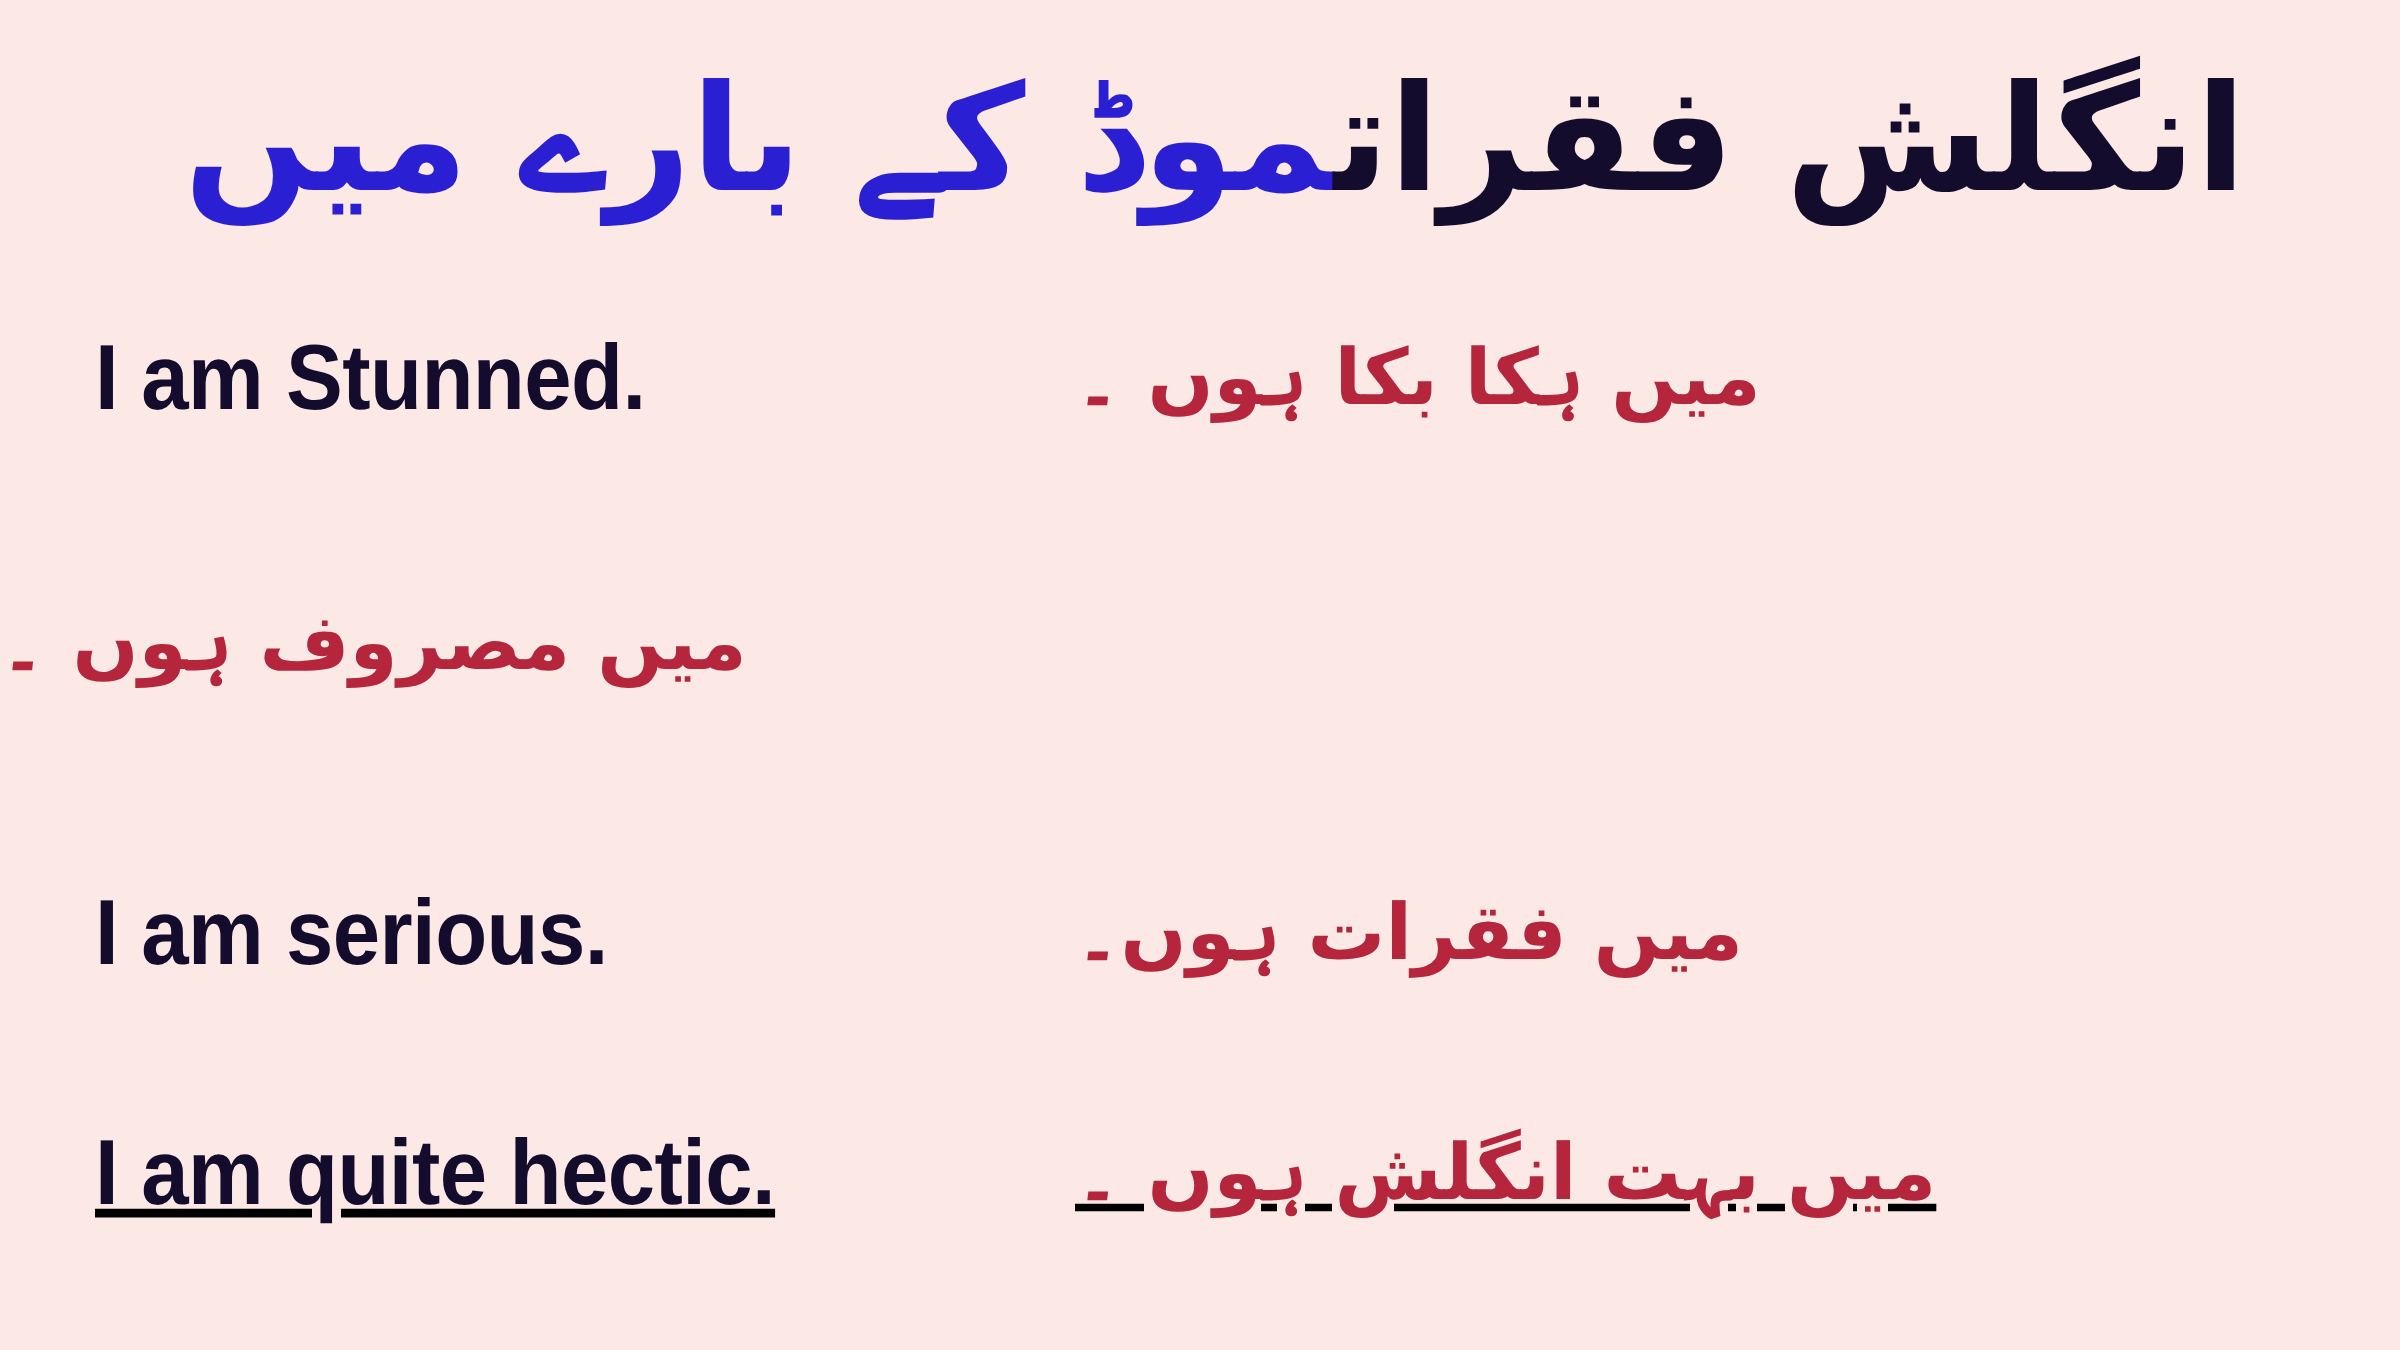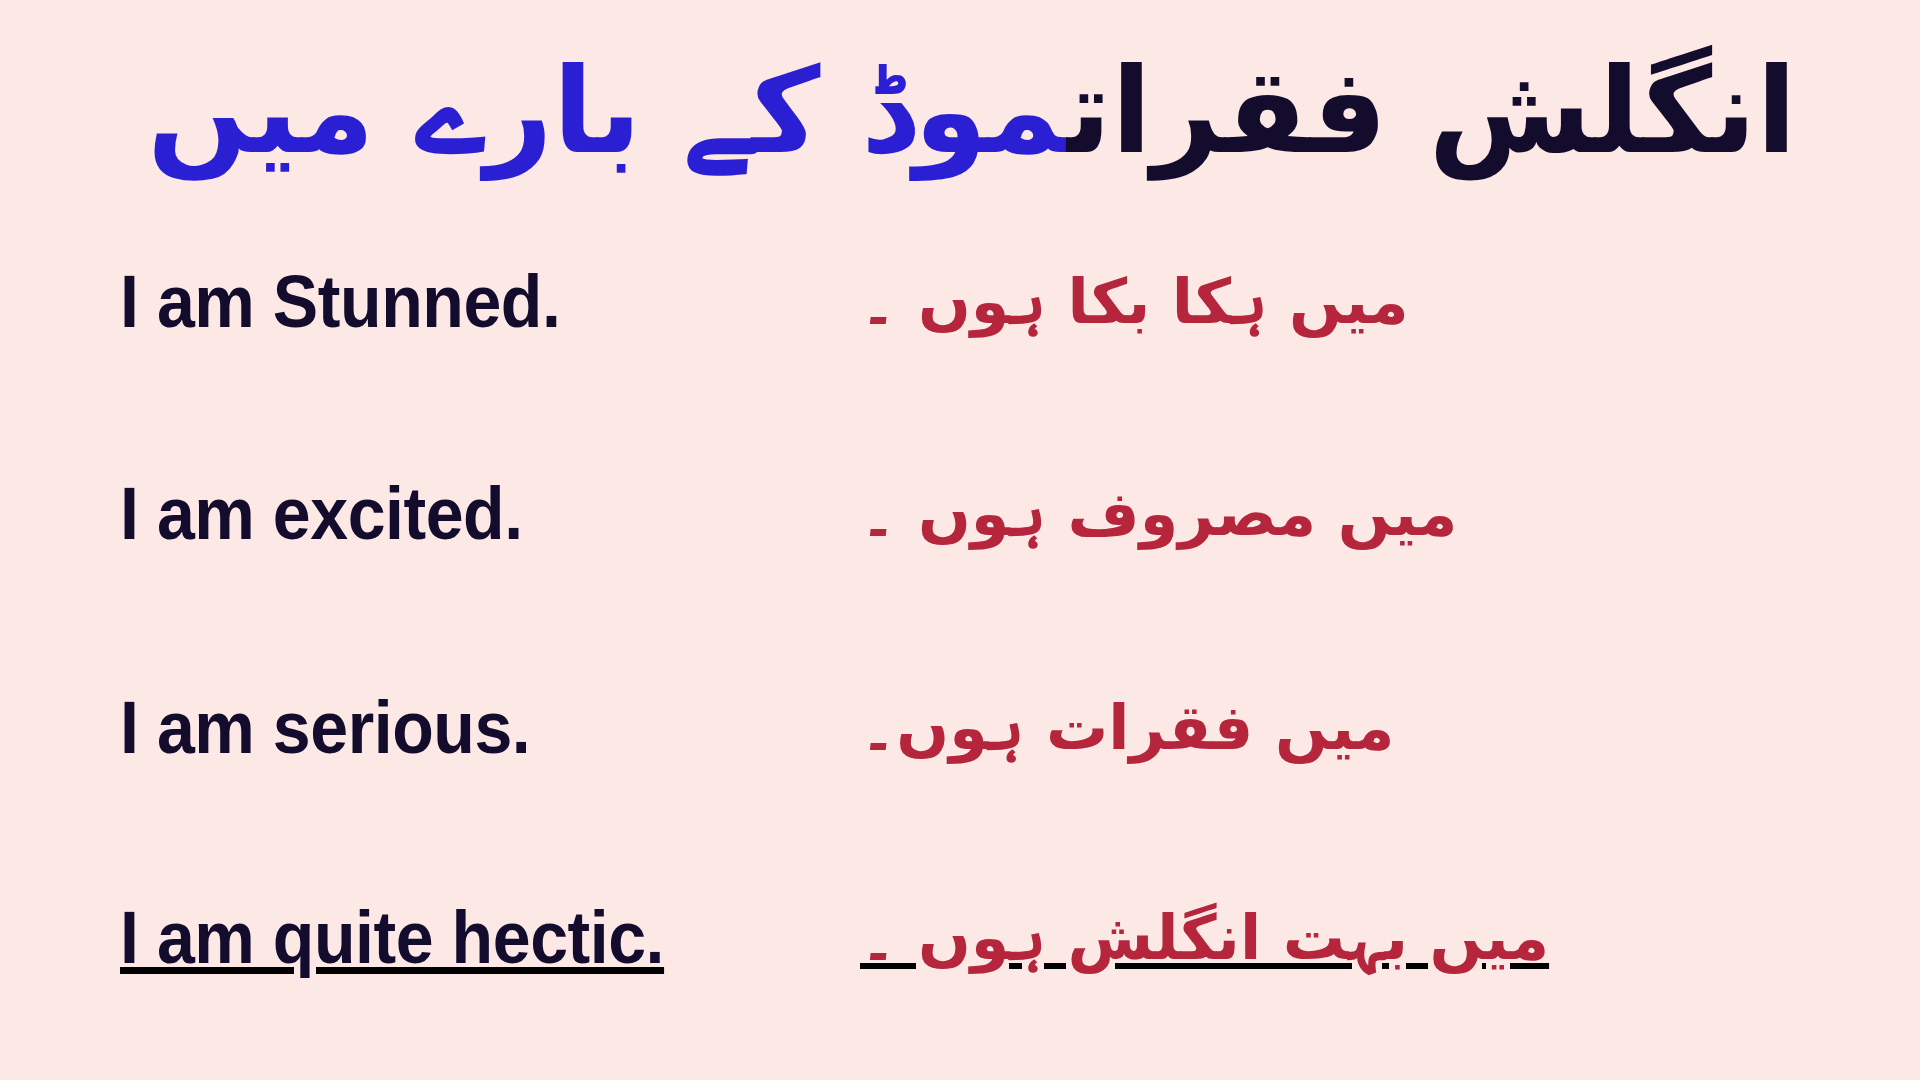--- a/index.html
+++ b/index.html
@@ -62,27 +62,27 @@
   .phrase-row {
     position: absolute;
     left: 0;
     width: 1920px;
     height: 175px;
     display: flex;
     align-items: center;
   }
   .row-0 { top: 6px; }
   .row-1 { top: 218px; }
-  .row-2 { top: 432px; }
+  .row-2 { top: 450px; }
   .row-3 { top: 642px; text-decoration: underline; }
 
   .english-cell {
     box-sizing: border-box;
     width: 860px;
-    padding-left: 120px;
+    padding-left: 76px;
     flex: 0 0 860px;
     display: flex;
     align-items: center;
   }
   .english-text {
     font-family: "Liberation Sans Narrow", "Liberation Sans", sans-serif;
     font-size: 74px;
     font-weight: 700;
     color: #130c2d;
     letter-spacing: -0.5px;
@@ -126,23 +126,20 @@
     <div class="phrase-row row-0">
       <div class="english-cell">
         <span class="english-text">I am Stunned.</span>
       </div>
       <div class="urdu-cell">
         <span class="urdu-text">میں ہکا بکا ہوں ۔</span>
       </div>
     </div>
 
     <div class="phrase-row row-1">
-      <div class="english-cell">
-        <span class="english-text">I am excited.</span>
-      </div>
       <div class="urdu-cell">
         <span class="urdu-text">میں مصروف ہوں ۔</span>
       </div>
     </div>
 
     <div class="phrase-row row-2">
       <div class="english-cell">
         <span class="english-text">I am serious.</span>
       </div>
       <div class="urdu-cell">

